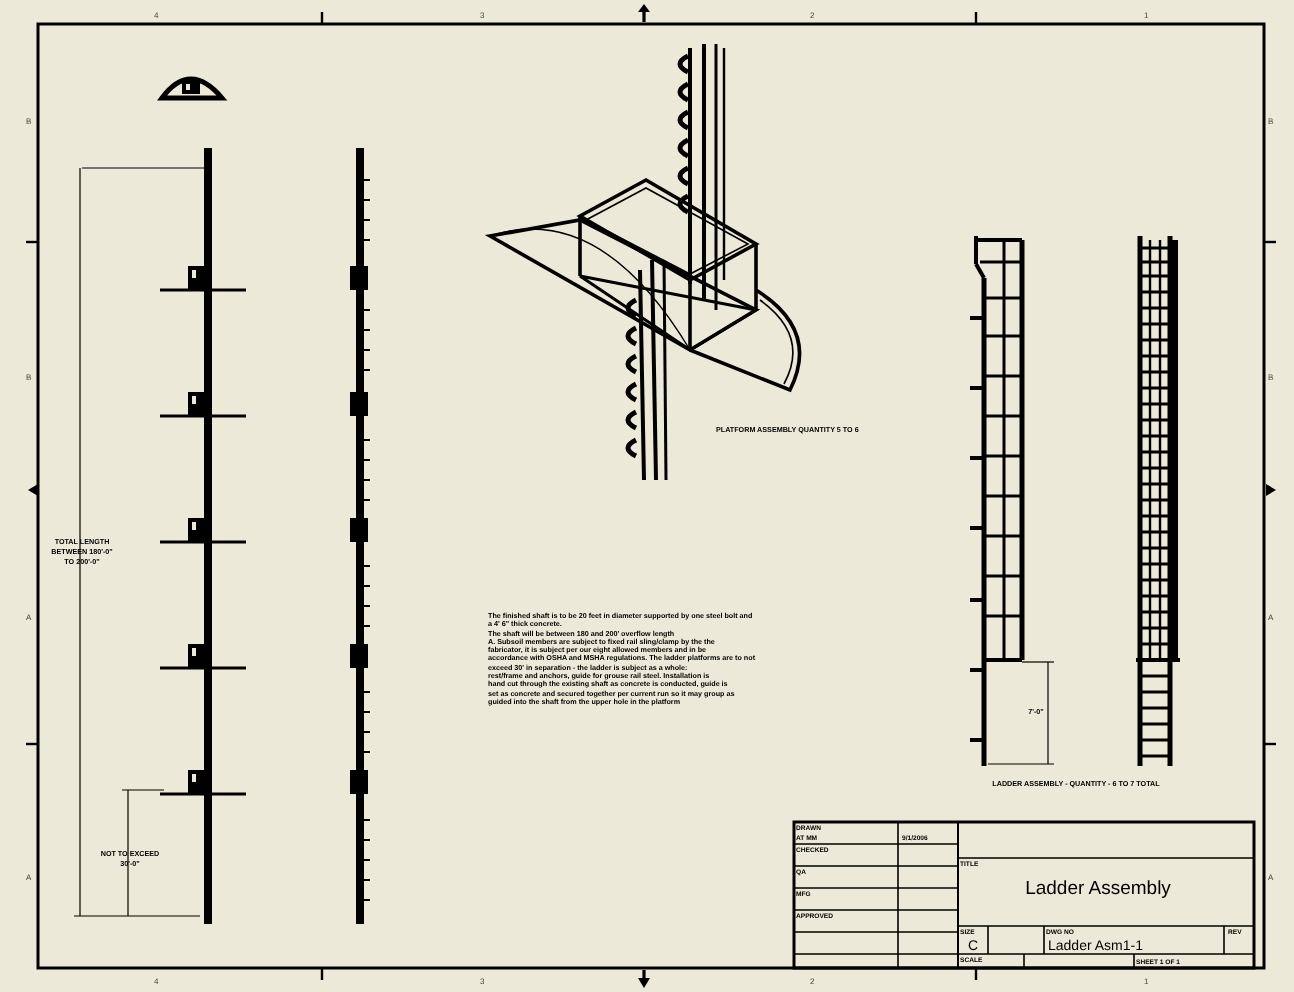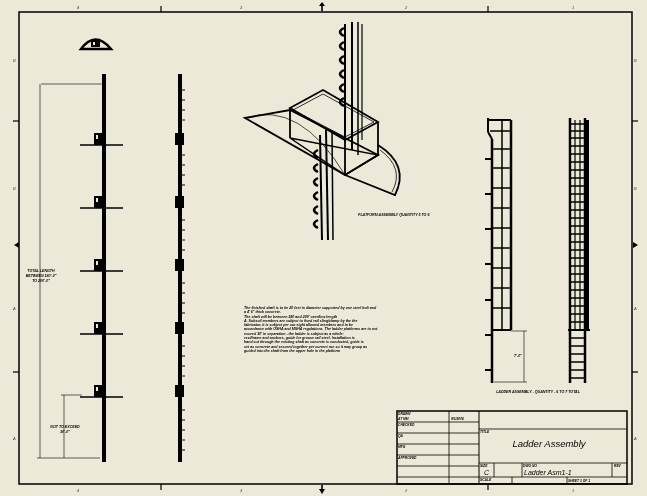--- a/index.html
+++ b/index.html
@@ -1,17 +1,17 @@
 <!DOCTYPE html>
 <html><head>
 <meta charset="utf-8">
 <style>
   html, body { margin:0; padding:0; }
   body { width:647px; height:496px; background:#ece9d8; position:relative; overflow:hidden; font-family:"Liberation Sans", sans-serif; }
-  .sheet { position:absolute; left:0; top:0; width:647px; height:496px; background:#ece9d8;font-style:italic; }
+  .sheet { position:absolute; left:0; top:0; width:647px; height:496px; background:#ece9d8; }
   svg.drawing { position:absolute; left:0; top:0; }
   .tiny { font-family:"Liberation Sans", sans-serif; font-size:3.3px; font-weight:bold; fill:#000; }
   .lbl { font-family:"Liberation Sans", sans-serif; font-size:3.6px; font-weight:bold; fill:#000; }
   .zone { font-family:"Liberation Sans", sans-serif; font-size:4px; fill:#444; }
   .notes { position:absolute; left:244px; top:306px; width:156px; font-size:3.6px; line-height:4.3px; font-weight:bold; color:#000; font-family:"Liberation Sans", sans-serif; }
   .tb-title { font-family:"Liberation Sans", sans-serif; font-size:9.5px; fill:#000; }
   .tb-val { font-family:"Liberation Sans", sans-serif; font-size:7px; fill:#000; }
 </style>
 </head>
 <body>

